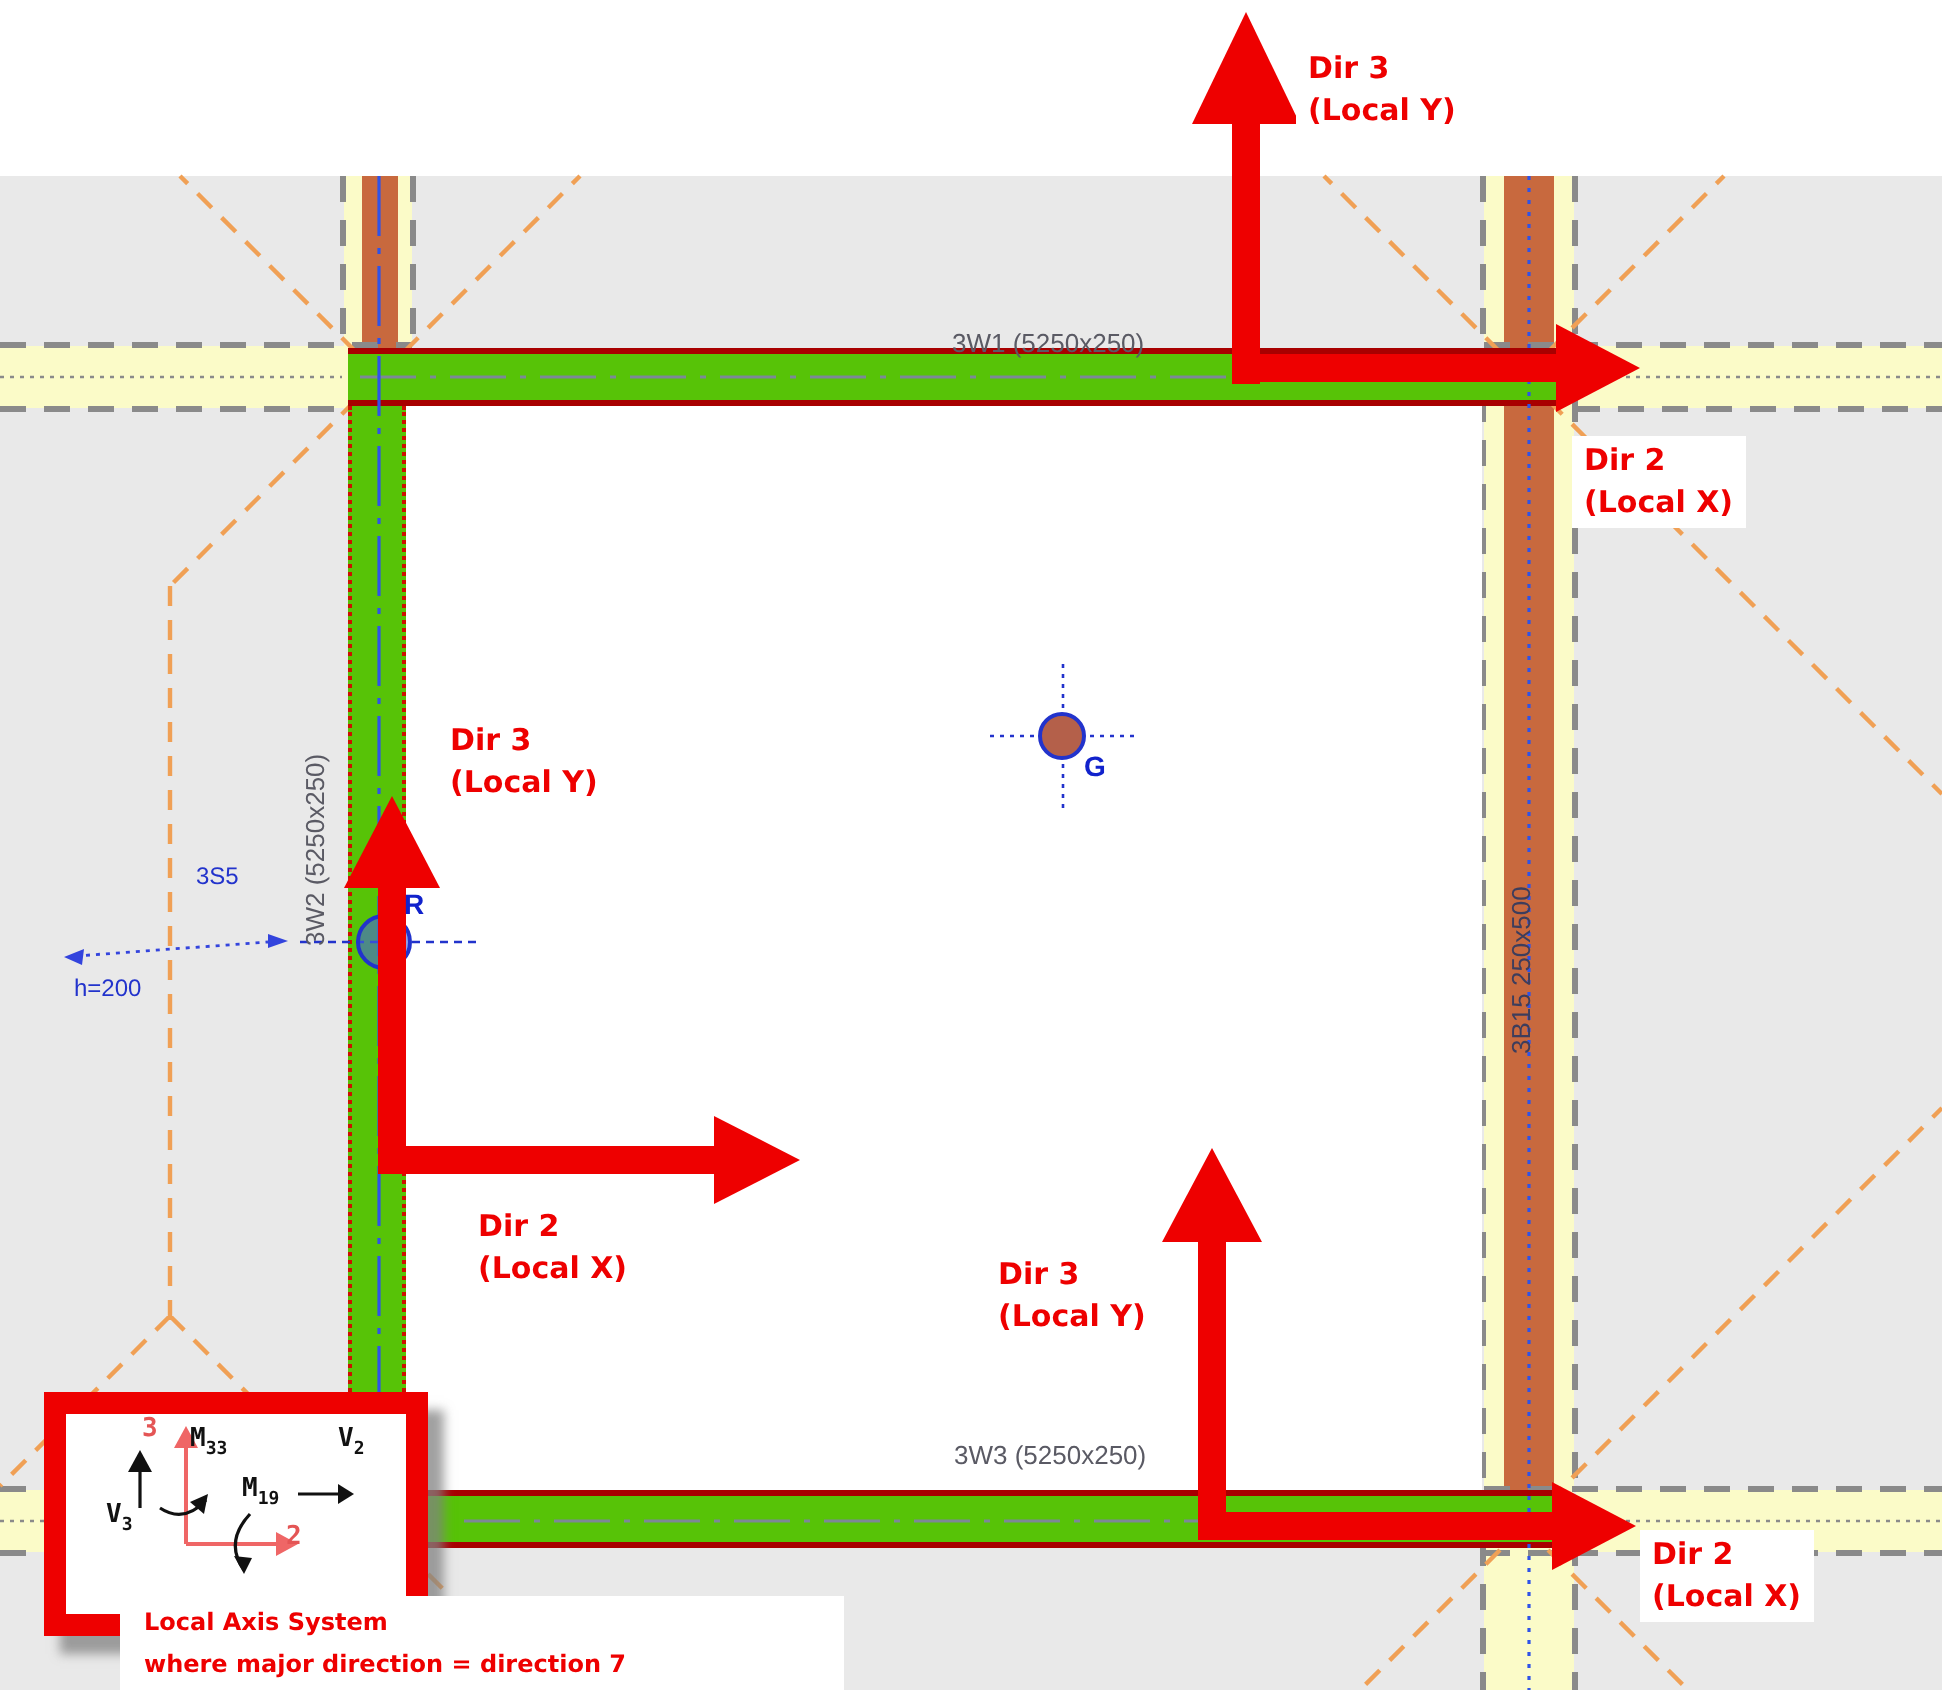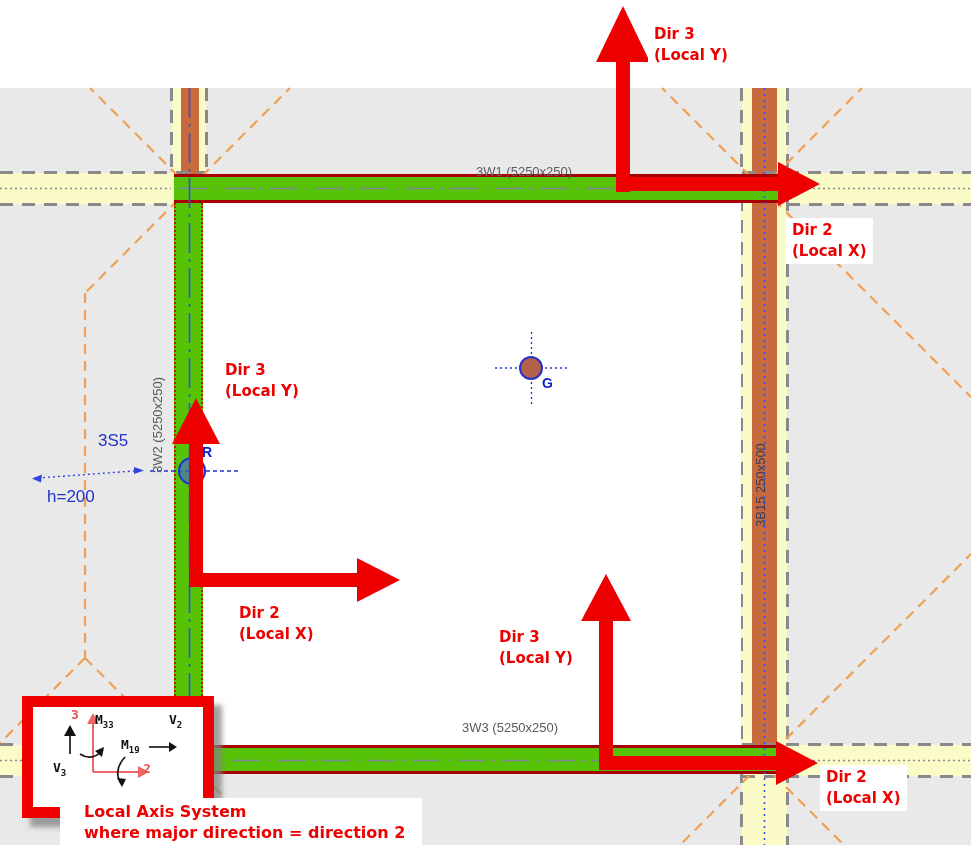--- a/index.html
+++ b/index.html
@@ -17,32 +17,32 @@
   
   .wall{background:#57c307;box-sizing:border-box;}
   .wall-h{border-top:3px solid #a80000;border-bottom:3px solid #a80000;}
   .wall-v{border-left:2px dotted #cc1100;border-right:2px dotted #cc1100;}
   svg{position:absolute;left:0;top:0;pointer-events:none;}
   
   .wall-label{font-size:13px;color:#5a5a64;white-space:nowrap;}
   .rot{transform:rotate(-90deg);transform-origin:0 0;}
   .beam-label{font-size:13px;color:#3d3d5c;white-space:nowrap;}
   
-  .blue-label{font-size:17px;color:#2233cc;white-space:nowrap;}
+  .blue-label{font-size:12px;color:#2233cc;white-space:nowrap;}
   .pt-label{font-size:14px;font-weight:bold;color:#1122cc;}
   
   .dir-label{background:#ffffff;color:#ee0000;font-weight:bold;font-size:15px;
              line-height:21px;padding:2px 6px;white-space:nowrap;
              font-family:"DejaVu Sans",sans-serif;}
   
   .inset-box{left:22px;top:696px;width:192px;height:122px;background:#ffffff;
              border:11px solid #ee0000;box-sizing:border-box;
              box-shadow:8px 9px 5px rgba(130,130,130,0.75);}
   .legend-band{left:60px;top:798px;width:362px;height:47px;background:#ffffff;}
-  .legend-text{padding:3px 0 0 24px;color:#ee0000;font-weight:bold;font-size:16px;
+  .legend-text{padding:3px 0 0 12px;color:#ee0000;font-weight:bold;font-size:12px;
                line-height:21px;font-family:"DejaVu Sans",sans-serif;white-space:nowrap;}
   .ib-label{position:absolute;font-family:"DejaVu Sans Mono",monospace;
             font-size:13px;font-weight:bold;color:#111;white-space:nowrap;}
   .ib-label sub{font-size:9px;margin-top:30px;}
   .ib-red{color:#e45555;}
 </style>
 </head>
 <body>
 
 <div id="stage">
@@ -118,25 +118,25 @@
     </g>
     <g fill="#ee0000">
       <rect x="599" y="616" width="14" height="154"></rect>
       <polygon points="581,621 631,621 606,574"></polygon>
       <rect x="606" y="756" width="172" height="14"></rect>
       <polygon points="776,741 776,785 818,763"></polygon>
     </g>
   </svg>
 
   <div class="abs wall-label" style="left:476px;top:164px">3W1 (5250x250)</div>
-  <div class="abs wall-label" style="left:462px;top:720px">3W3 (5250x250)</div>
+  <div class="abs wall-label" style="left:477px;top:720px">3W3 (5250x250)</div>
   <div class="abs wall-label rot" style="left:150px;top:473px">3W2 (5250x250)</div>
   <div class="abs beam-label rot" style="left:753px;top:527px">3B15 250x500</div>
   <div class="abs blue-label" style="left:98px;top:431px">3S5</div>
-  <div class="abs blue-label" style="left:47px;top:487px">h=200</div>
+  <div class="abs blue-label" style="left:37px;top:487px">h=200</div>
   <div class="abs pt-label" style="left:202px;top:444px">R</div>
   <div class="abs pt-label" style="left:542px;top:375px">G</div>
 
   <div class="abs dir-label" style="left:648px;top:22px">
     <div>Dir 3</div>
     <div>(Local Y)</div>
   </div>
   <div class="abs dir-label" style="left:786px;top:218px">
     <div>Dir 2</div>
     <div>(Local X)</div>
@@ -174,23 +174,23 @@
       <polygon points="71,40 62,44 69,50" fill="#111"></polygon>
       <polygon points="84,71 93,72 89,80" fill="#111"></polygon>
       <polygon points="136,35 136,45 144,40" fill="#111"></polygon>
       <polygon points="31,29 43,29 37,18" fill="#111"></polygon>
     </svg>
     <span class="ib-label ib-red" style="left:38px;top:0px">3</span>
     <span class="ib-label ib-red" style="left:110px;top:54px">2</span>
     <span class="ib-label" style="left:62px;top:5px"><span>M</span><sub>33</sub></span>
     <span class="ib-label" style="left:136px;top:5px"><span>V</span><sub>2</sub></span>
     <span class="ib-label" style="left:88px;top:30px"><span>M</span><sub>19</sub></span>
-    <span class="ib-label" style="left:20px;top:53px"><span>V</span><sub>3</sub></span>
+    <span class="ib-label" style="left:20px;top:43px"><span>V</span><sub>3</sub></span>
   </div>
 
   <div class="abs legend-band">
     <div class="legend-text">
       <div>Local Axis System</div>
-      <div>where major direction = direction 2</div>
+      <div>where major direction = direction 7</div>
     </div>
   </div>
 
 </div>
 
 </body></html>

